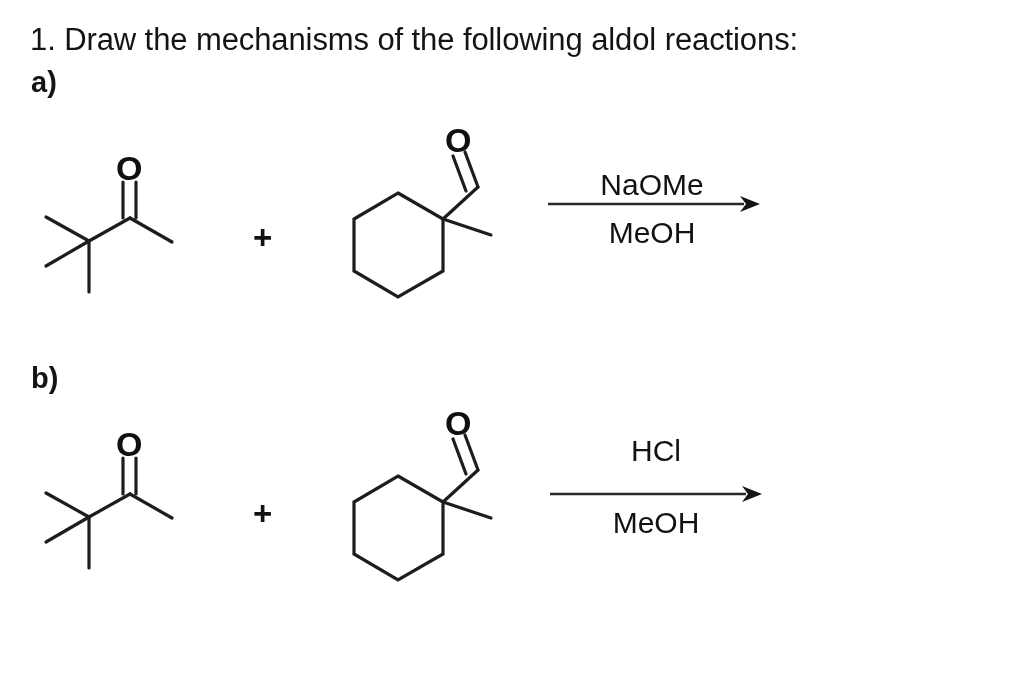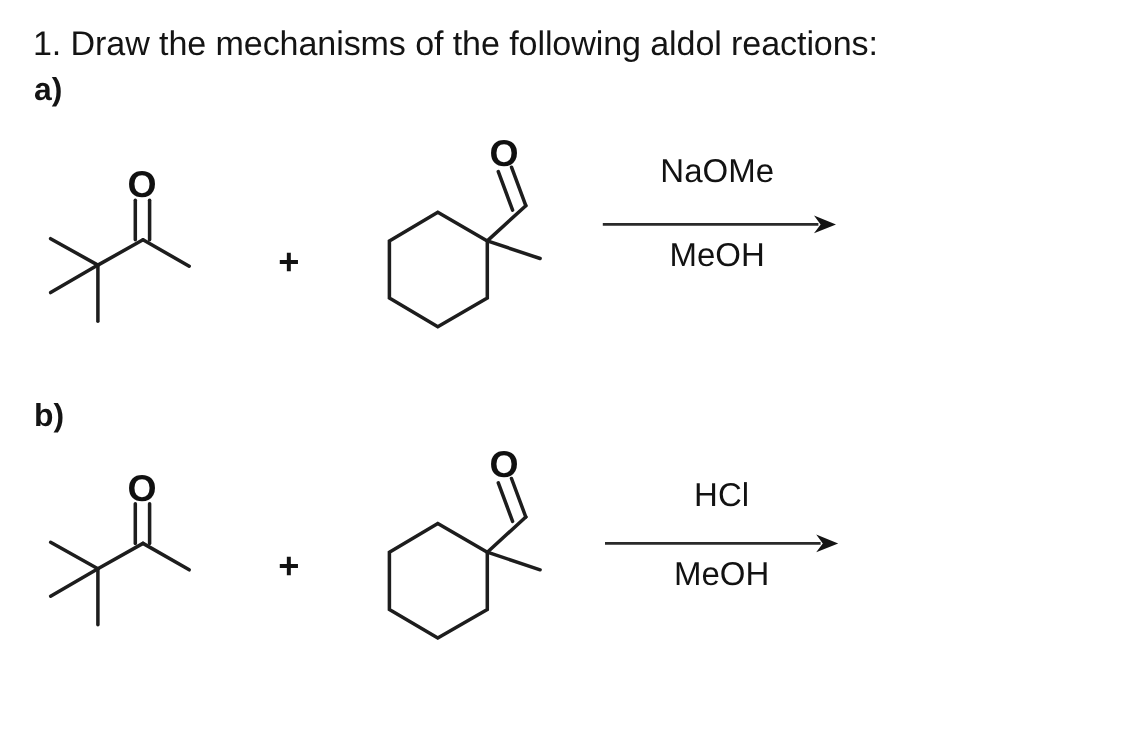--- a/index.html
+++ b/index.html
@@ -134,21 +134,21 @@
 
       <line class="bond" x1="443" y1="109" x2="478" y2="77"></line>
 
       <line class="bond" x1="443" y1="109" x2="491" y2="125"></line>
 
       <line class="bond" x1="478" y1="77" x2="465" y2="42"></line>
       <line class="bond" x1="466" y1="81" x2="453" y2="46"></line>
     </svg>
     <div class="atom-label" style="left:445px; top:13px;">O</div>
 
-    <div class="reagent" style="left:548px; top:31px; width:208px;">NaOMe</div>
+    <div class="reagent" style="left:548px; top:60px; width:208px;">NaOMe</div>
 
     <svg class="arrow-svg" style="left:548px; top:84px;" width="212" height="20">
       <line class="arrow-line" x1="0" y1="10" x2="196" y2="10"></line>
       <polygon class="arrow-head" points="192,2 212,10 192,18 198,10"></polygon>
     </svg>
 
     <div class="reagent" style="left:548px; top:108px; width:208px;">MeOH</div>
   </div>
 
   <div class="part-label" id="part-b-label">b)</div>

